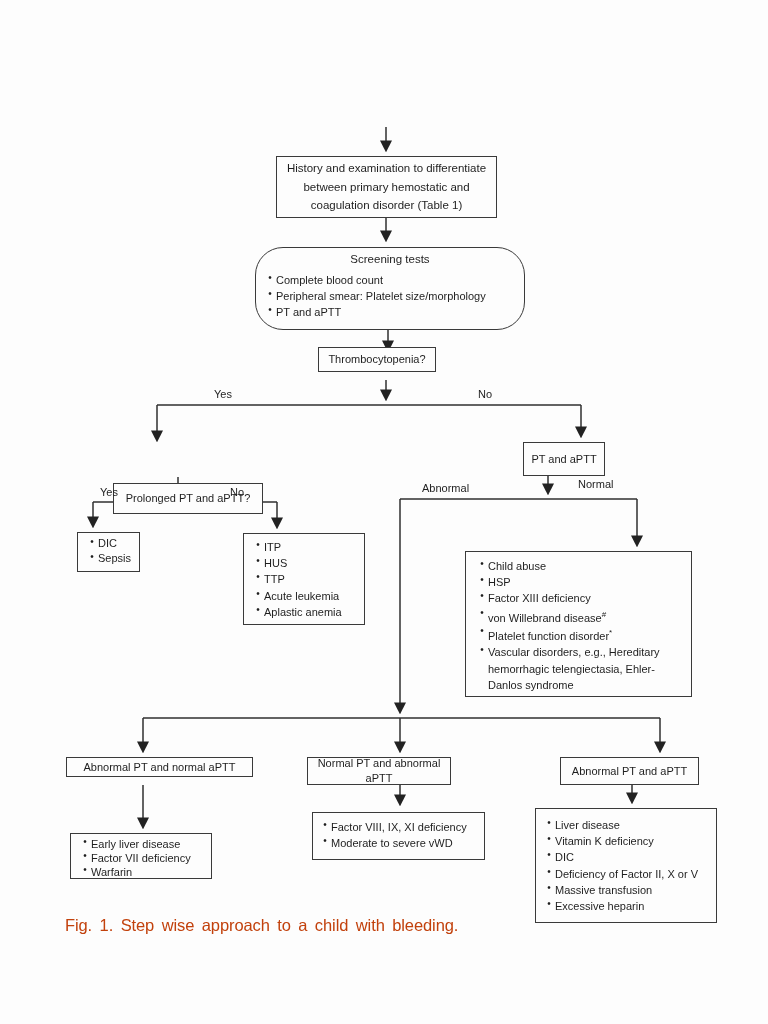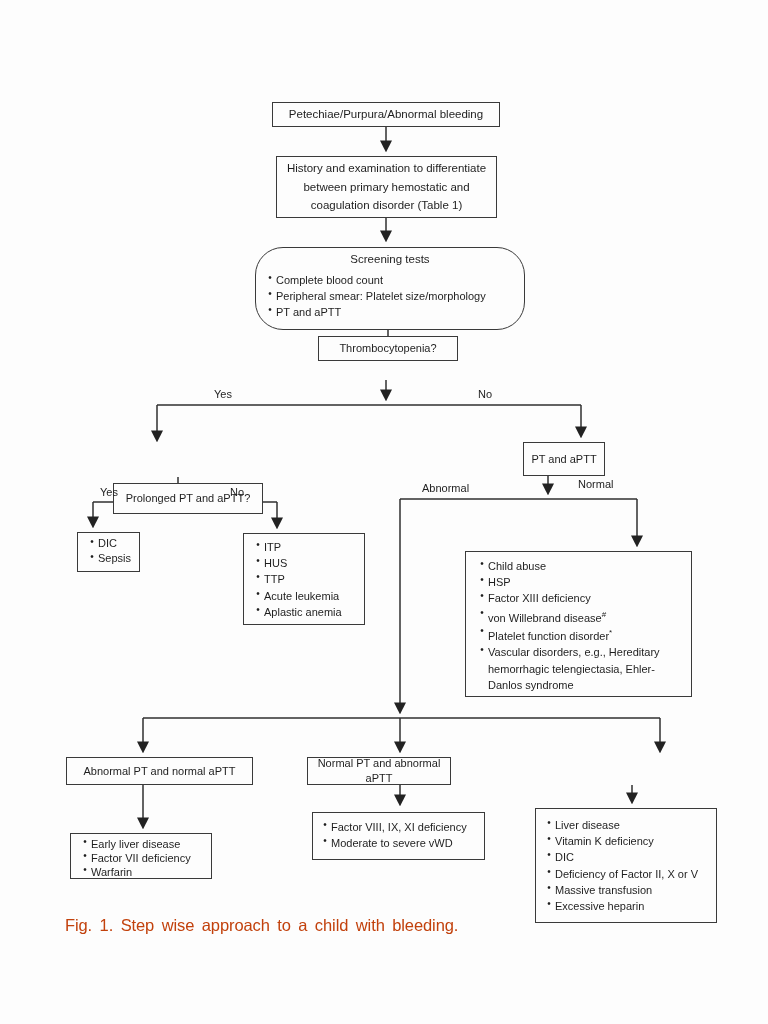--- a/index.html
+++ b/index.html
@@ -58,23 +58,20 @@
       <line x1="143" y1="718" x2="143" y2="751" marker-end="url(#ah)"></line>
       <line x1="400" y1="718" x2="400" y2="751" marker-end="url(#ah)"></line>
       <line x1="660" y1="718" x2="660" y2="751" marker-end="url(#ah)"></line>
 
       <line x1="143" y1="785" x2="143" y2="827" marker-end="url(#ah)"></line>
       <line x1="400" y1="785" x2="400" y2="804" marker-end="url(#ah)"></line>
       <line x1="632" y1="785" x2="632" y2="802" marker-end="url(#ah)"></line>
     </g>
   </svg>
 
-  <div class="node center" style="left:272px;top:102px;width:228px;height:25px;font-size:11.5px;">
-    <span>Petechiae/Purpura/Abnormal bleeding</span>
-  </div>
 
   <div class="node center" style="left:276px;top:156px;width:221px;height:62px;padding:16px 8px;font-size:11.5px;line-height:1.6;">
     <span>History and examination to differentiate between primary hemostatic and coagulation disorder (Table 1)</span>
   </div>
 
   <div class="node lh16" style="left:255px;top:247px;width:270px;height:83px;border-radius:28px;">
     <div class="title">Screening tests</div>
     <div class="list">
         <div class="bi">
           <span class="bdot">•</span>
@@ -84,21 +81,21 @@
           <span class="bdot">•</span>
           <span class="btxt">Peripheral smear: Platelet size/morphology</span>
         </div>
         <div class="bi">
           <span class="bdot">•</span>
           <span class="btxt">PT and aPTT</span>
         </div>
       </div>
   </div>
 
-  <div class="node center" style="left:318px;top:336px;width:140px;height:25px;">
+  <div class="node center" style="left:318px;top:347px;width:118px;height:25px;">
     <span>Thrombocytopenia?</span>
   </div>
 
   <div class="node center" style="left:113px;top:446px;width:150px;height:31px;margin-top:37px;">
     <span>Prolonged PT and aPTT?</span>
   </div>
 
   <div class="node lh15" style="left:77px;top:532px;width:63px;height:40px;">
     <div class="list" style="padding-top:3px;">
         <div class="bi">
@@ -163,28 +160,31 @@
           <span class="bdot">•</span>
           <span class="btxt">Platelet function disorder<sup>*</sup></span>
         </div>
         <div class="bi">
           <span class="bdot">•</span>
           <span class="btxt">Vascular disorders, e.g., Hereditary hemorrhagic telengiectasia, Ehler-Danlos syndrome</span>
         </div>
       </div>
   </div>
 
-  <div class="node center" style="left:66px;top:757px;width:187px;height:28px;">
+  <div class="node center" style="left:66px;top:757px;width:187px;height:20px;">
     <span>Abnormal PT and normal aPTT</span>
   </div>
 
   <div class="node center" style="left:307px;top:757px;width:144px;height:28px;">
     <span>Normal PT and abnormal aPTT</span>
   </div>
 
+  <div class="node center" style="left:560px;top:757px;width:139px;height:28px;">
+    <span>Abnormal PT and aPTT</span>
+  </div>
 
   <div class="node lh14" style="left:70px;top:833px;width:142px;height:46px;">
     <div class="list" style="padding-top:3px;">
         <div class="bi">
           <span class="bdot">•</span>
           <span class="btxt">Early liver disease</span>
         </div>
         <div class="bi">
           <span class="bdot">•</span>
           <span class="btxt">Factor VII deficiency</span>

